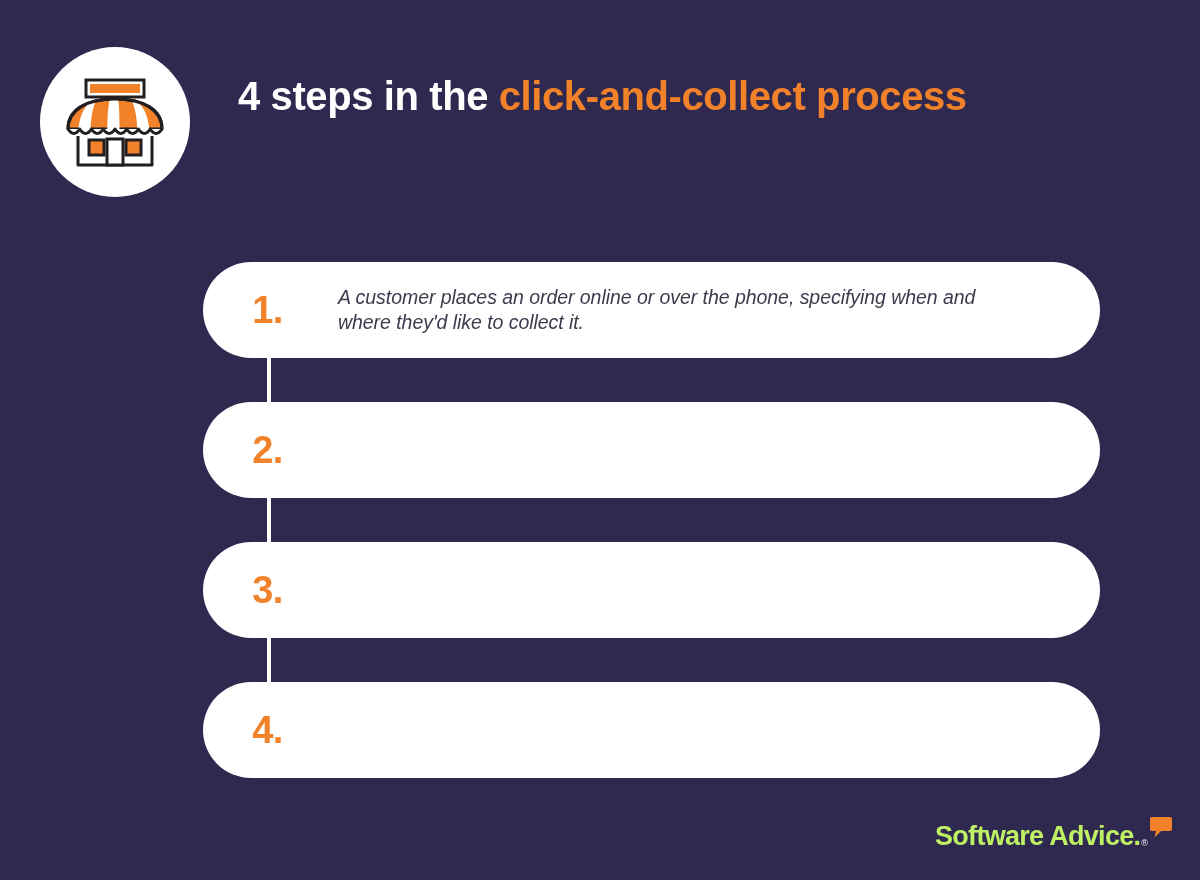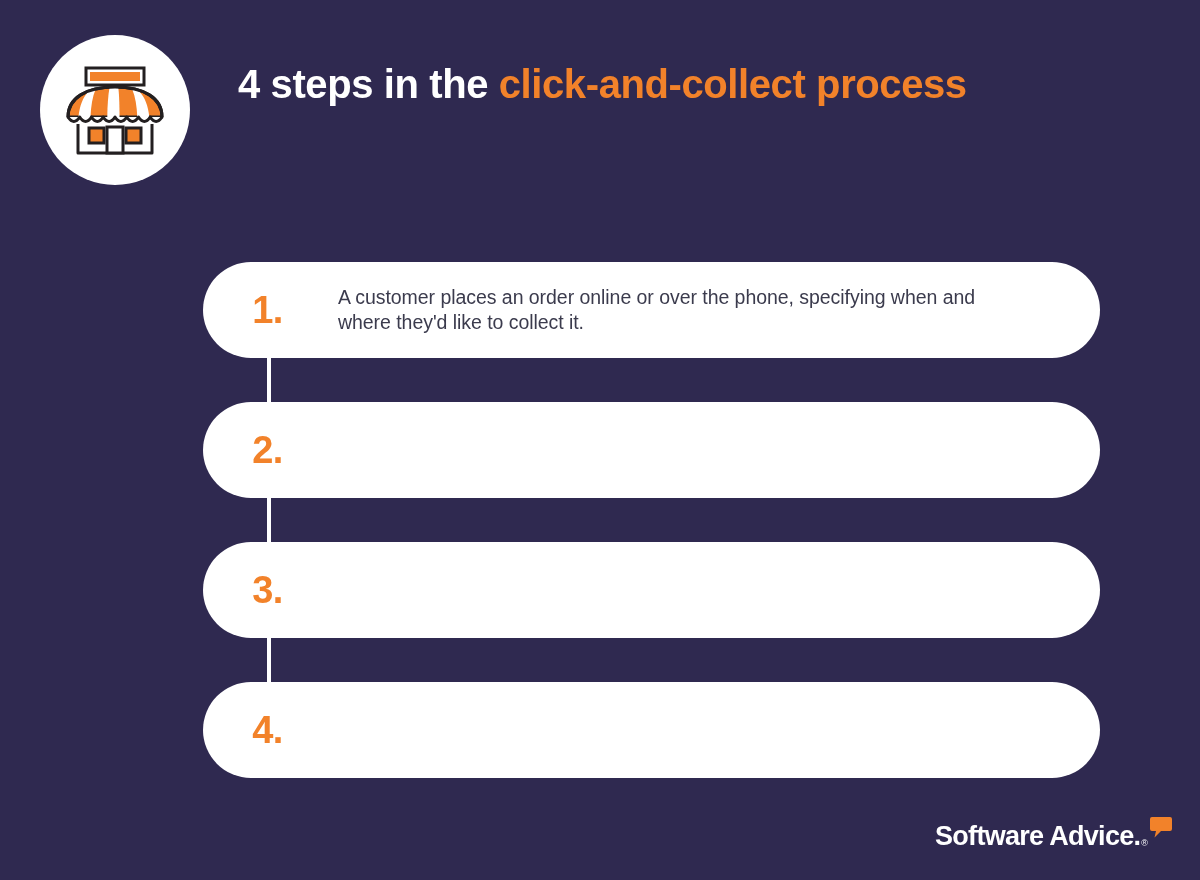--- a/index.html
+++ b/index.html
@@ -17,21 +17,21 @@
     position: relative;
     width: 1200px;
     height: 880px;
     background: #2f2950;
   }
 
   
   .header {
     position: absolute;
     left: 0;
-    top: 0;
+    top: 12px;
     width: 1200px;
     height: 200px;
   }
   .logo-badge {
     position: absolute;
     left: 40px;
     top: 35px;
     width: 150px;
     height: 150px;
     border-radius: 50%;
@@ -102,34 +102,35 @@
     padding-right: 6px;
     box-sizing: border-box;
   }
   .step-text {
     flex: 1 1 auto;
     font-size: 19.5px;
     line-height: 25px;
     color: #3b3b4d;
     padding-right: 80px;
     letter-spacing: -0.05px;
+    font-style: italic;
   }
 
   
   .footer-logo {
     position: absolute;
     right: 28px;
     bottom: 30px;
     display: flex;
     align-items: flex-end;
   }
   .footer-wordmark {
     font-size: 27px;
     font-weight: bold;
-    color: #ffffff;
+    color: #bef264;
     letter-spacing: -0.7px;
     line-height: 27px;
   }
   .footer-reg {
     font-size: 9px;
     color: #ffffff;
     line-height: 9px;
     margin-left: 1px;
     margin-bottom: 2px;
   }

